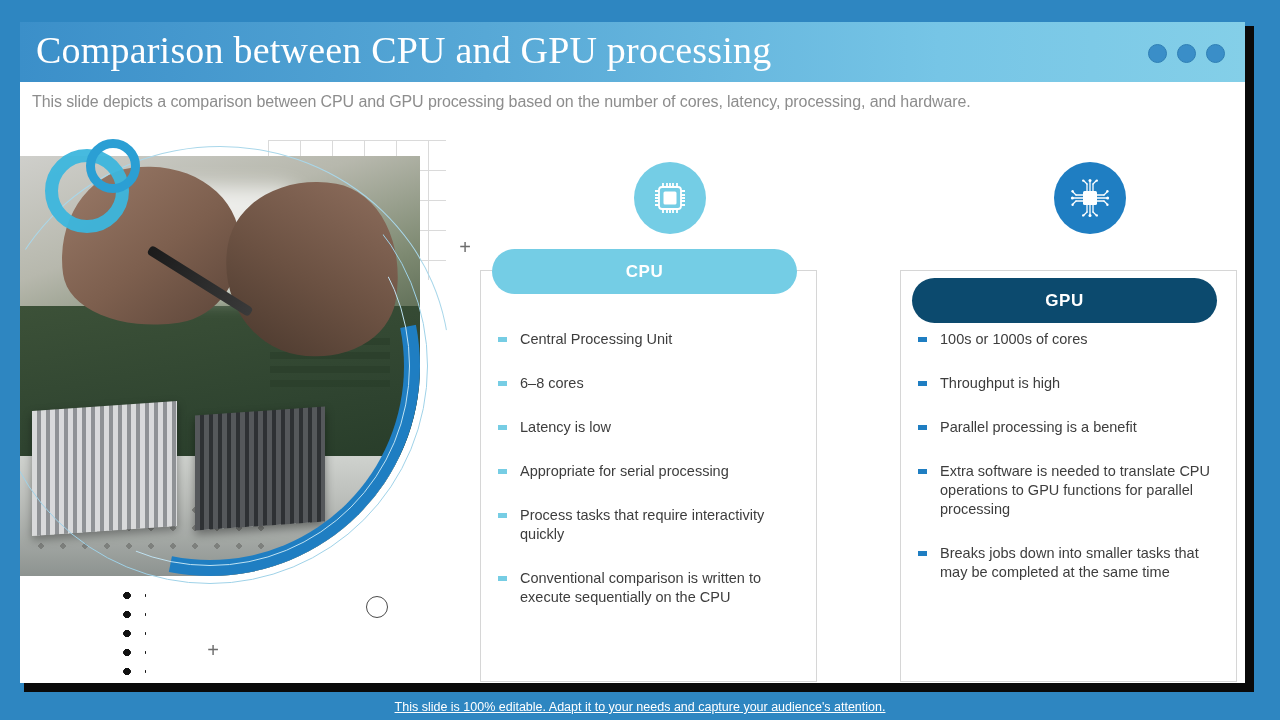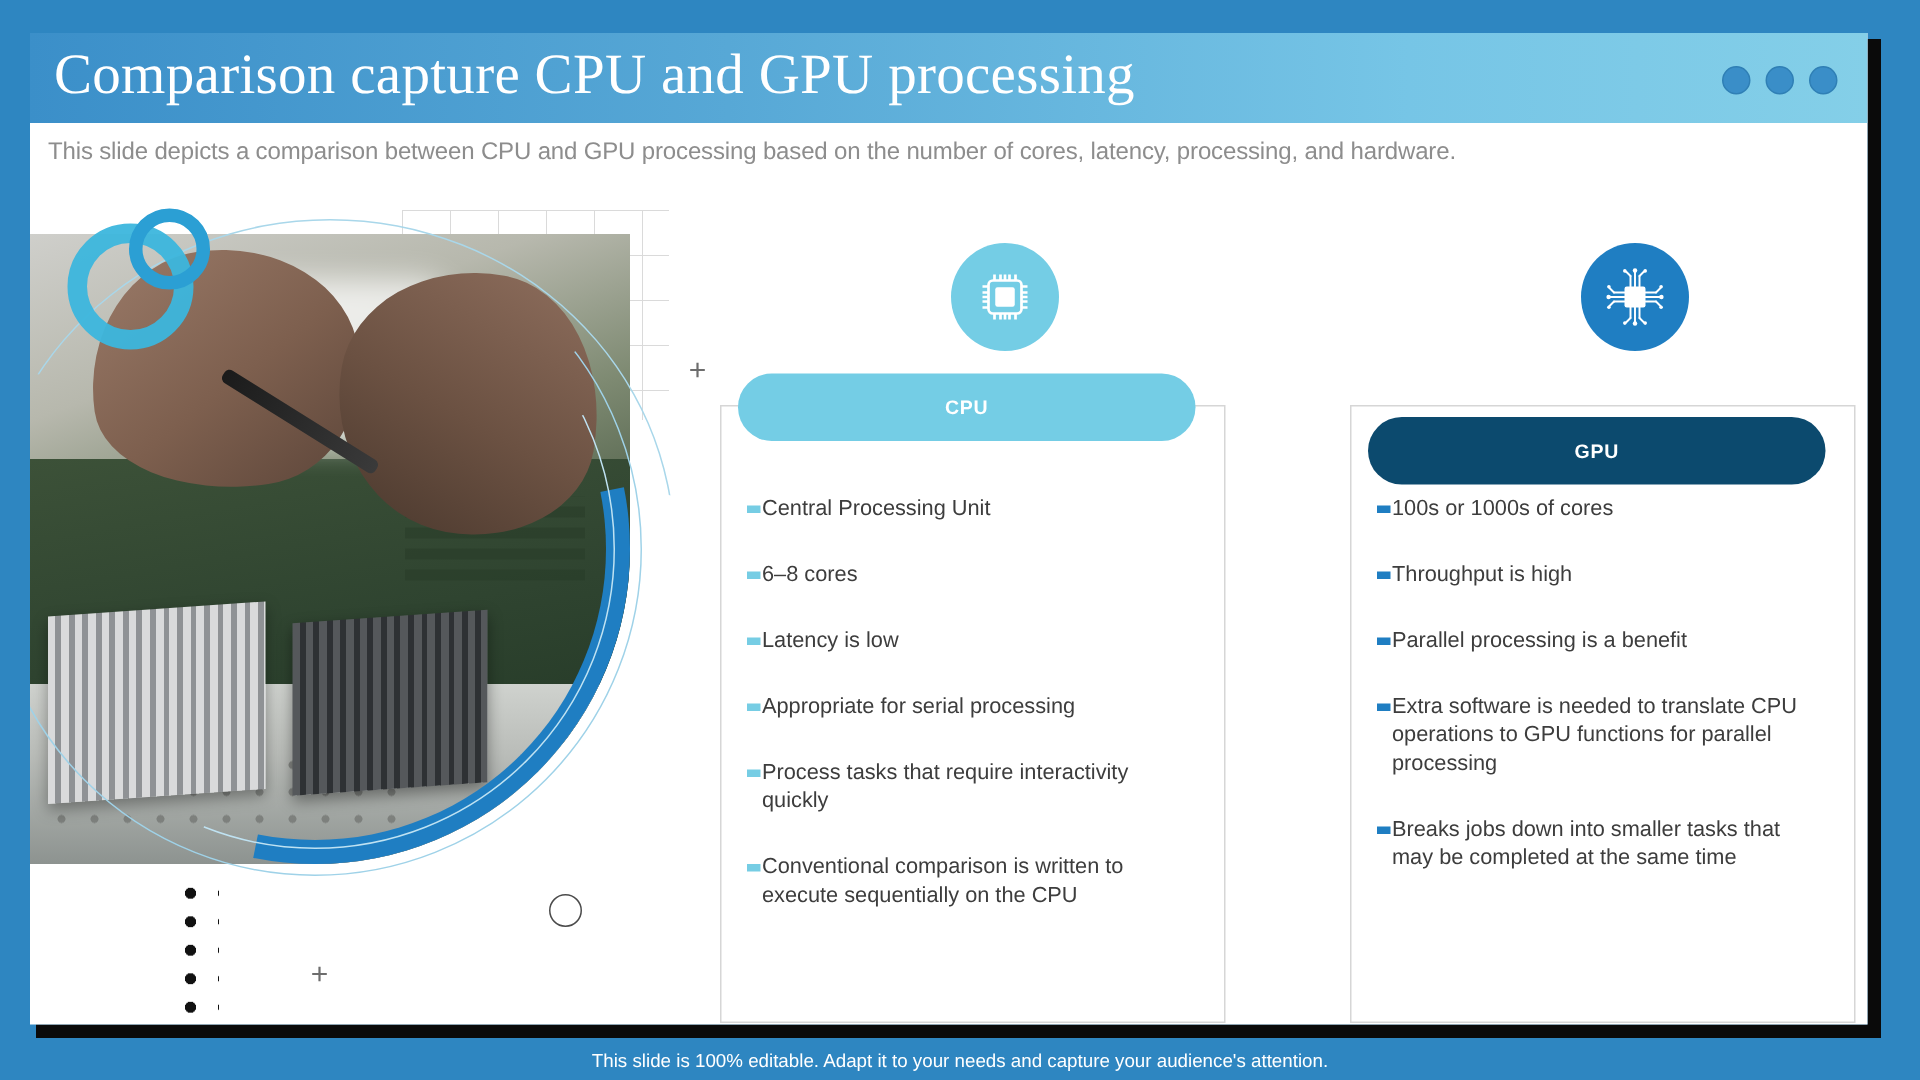--- a/index.html
+++ b/index.html
@@ -164,63 +164,63 @@
     position:absolute;top:0;left:50%;transform:translateX(-50%);
     width:72px;height:72px;border-radius:50%;
     display:flex;align-items:center;justify-content:center;
   }
   .icon-circle.cpu{background:#74cde5;}
   .icon-circle.gpu{background:#1f7ec2;}
 
   .pill{
     position:absolute;top:87px;height:45px;border-radius:23px;
     display:flex;align-items:center;justify-content:center;
-    color:#fff;font-size:13px;font-weight:bold;letter-spacing:.5px;
+    color:#fff;font-size:17px;font-weight:bold;letter-spacing:.5px;
   }
   .pill.cpu{left:32px;width:305px;background:#74cde5;}
   .pill.gpu{left:32px;width:305px;background:#0c4a6e;margin-top:29px;}
 
   .panel-box{
     position:absolute;top:108px;left:20px;width:335px;height:410px;
     border:1px solid #d6d6d6;background:transparent;
   }
 
   .list{
     position:absolute;top:168px;left:20px;width:310px;
     list-style:none;margin:0;padding:0;
   }
   .list li{
-    position:relative;padding-left:28px;margin-bottom:25px;
+    position:relative;padding-left:40px;margin-bottom:25px;
     font-size:14.5px;color:#3d3d3d;line-height:19px;
   }
   .list li .bullet{
     position:absolute;left:18px;top:7px;width:9px;height:5px;
   }
   .list.cpu li .bullet{background:#76cde4;}
   .list.gpu li .bullet{background:#1f7ec2;}
 
   
   .footer-text{
     position:absolute;left:0;top:700px;width:1280px;text-align:center;
-    font-size:12.5px;color:#ffffff;
+    font-size:12.5px;color:#ffffff;text-decoration:underline;
   }
 </style>
 </head>
 <body>
 
 <div class="stage">
   <div class="frame"></div>
 
   <div class="shadow-right"></div>
   <div class="shadow-bottom"></div>
 
   <div class="slide">
 
     <div class="header">
-      <div class="header-title">Comparison capture CPU and GPU processing</div>
+      <div class="header-title">Comparison between CPU and GPU processing</div>
       <div class="dots">
         <span class="dot-btn"></span>
         <span class="dot-btn"></span>
         <span class="dot-btn"></span>
       </div>
     </div>
 
     <div class="subtitle">This slide depicts a comparison between CPU and GPU processing based on the number of cores, latency,  processing, and hardware.</div>
 
     <div class="grid-deco"></div>

